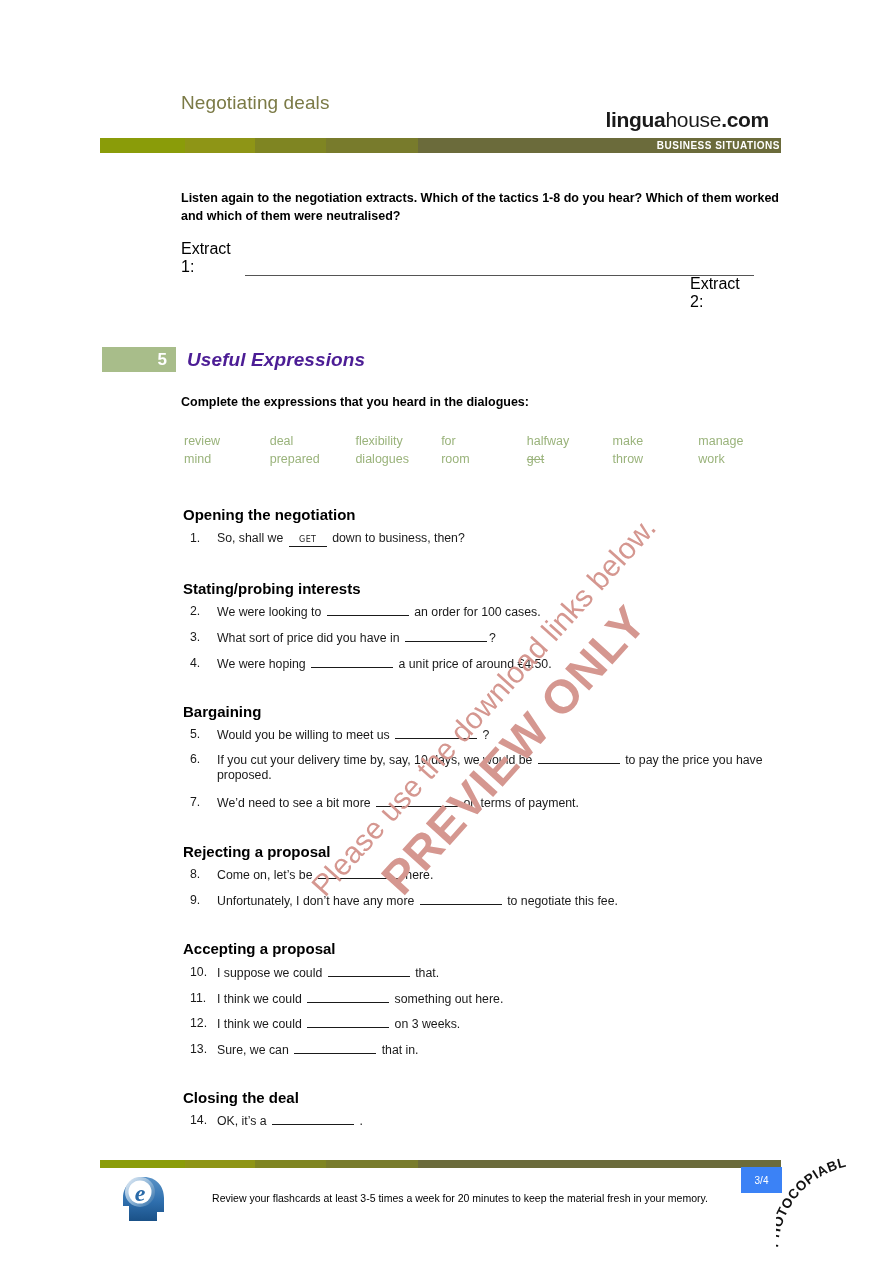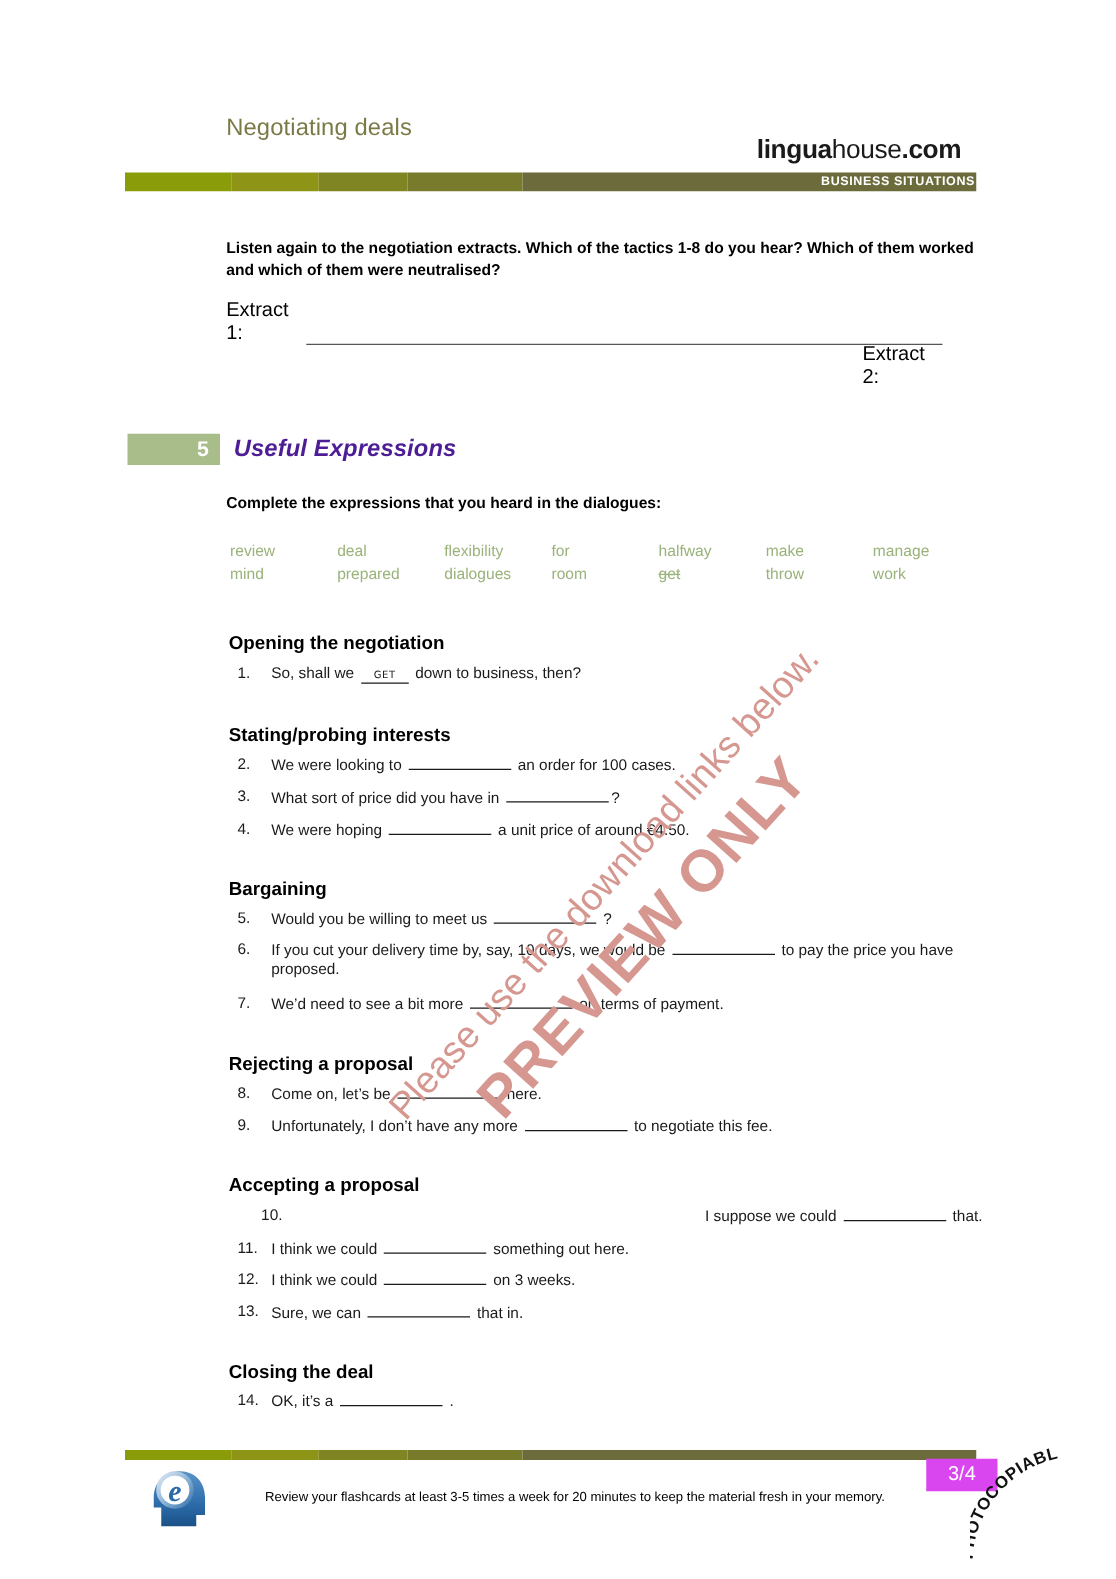--- a/index.html
+++ b/index.html
@@ -189,21 +189,21 @@
   .q3       { top: 630px; }
   .q4       { top: 656px; }
   .g-barg   { top: 703px; }
   .q5       { top: 727px; }
   .q6       { top: 752px; }
   .q7       { top: 795px; }
   .g-reject { top: 843px; }
   .q8       { top: 867px; }
   .q9       { top: 893px; }
   .g-accept { top: 940px; }
-  .q10      { top: 965px; text-align: right; }
+  .q10      { top: 965px; }
   .q11      { top: 991px; }
   .q12      { top: 1016px; }
   .q13      { top: 1042px; }
   .g-close  { top: 1089px; }
   .q14      { top: 1113px; }
 
   
   .watermark {
     position: absolute;
     left: 0; top: 0;
@@ -259,24 +259,24 @@
     text-align: center;
     color: #000;
   }
   .footer-text .l1 { font-size: 11.5px; font-weight: bold; }
   .footer-text .l2 { font-size: 10.5px; margin-top: 20px; }
   .footer-text .l3 { font-size: 9px; margin-top: 4px; }
 
   .page-badge {
     position: absolute;
     left: 741px; top: 7px;
-    width: 57px; height: 26px;
-    background: #d946ef;
+    width: 41px; height: 26px;
+    background: #3b82f6;
     color: #ffffff;
-    font-size: 16px;
+    font-size: 10px;
     display: flex;
     align-items: center;
     justify-content: center;
   }
 
   .photocopiable {
     position: absolute;
     left: 776px; top: 1158px;
     width: 110px; height: 110px;
   }

